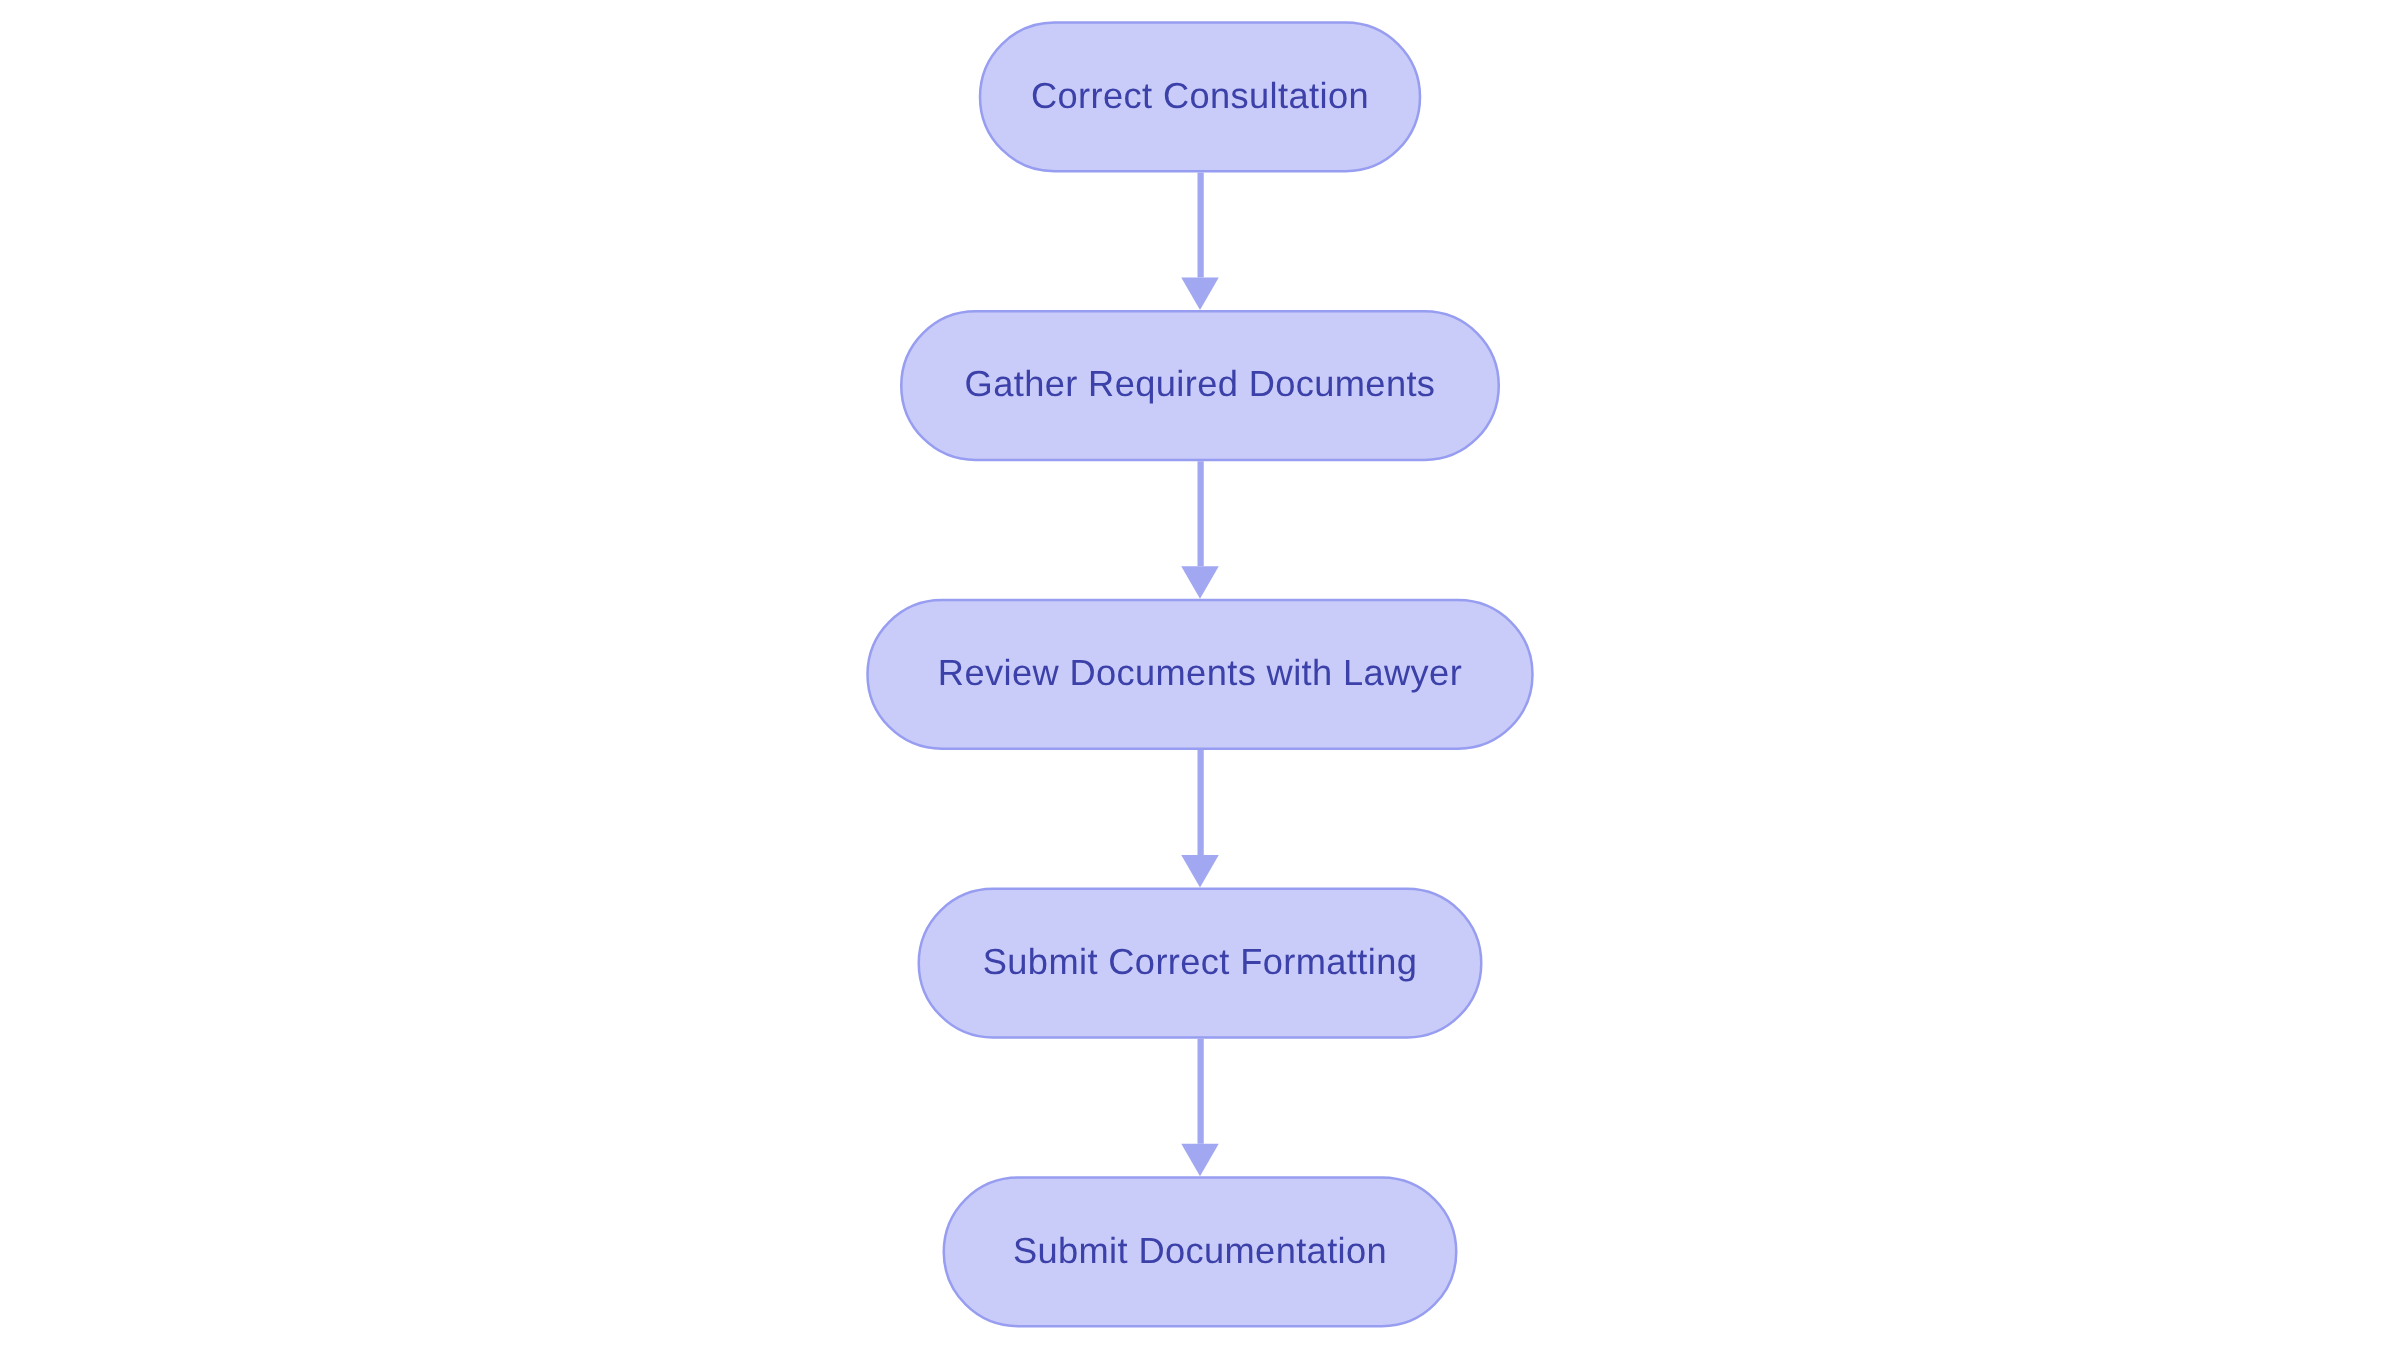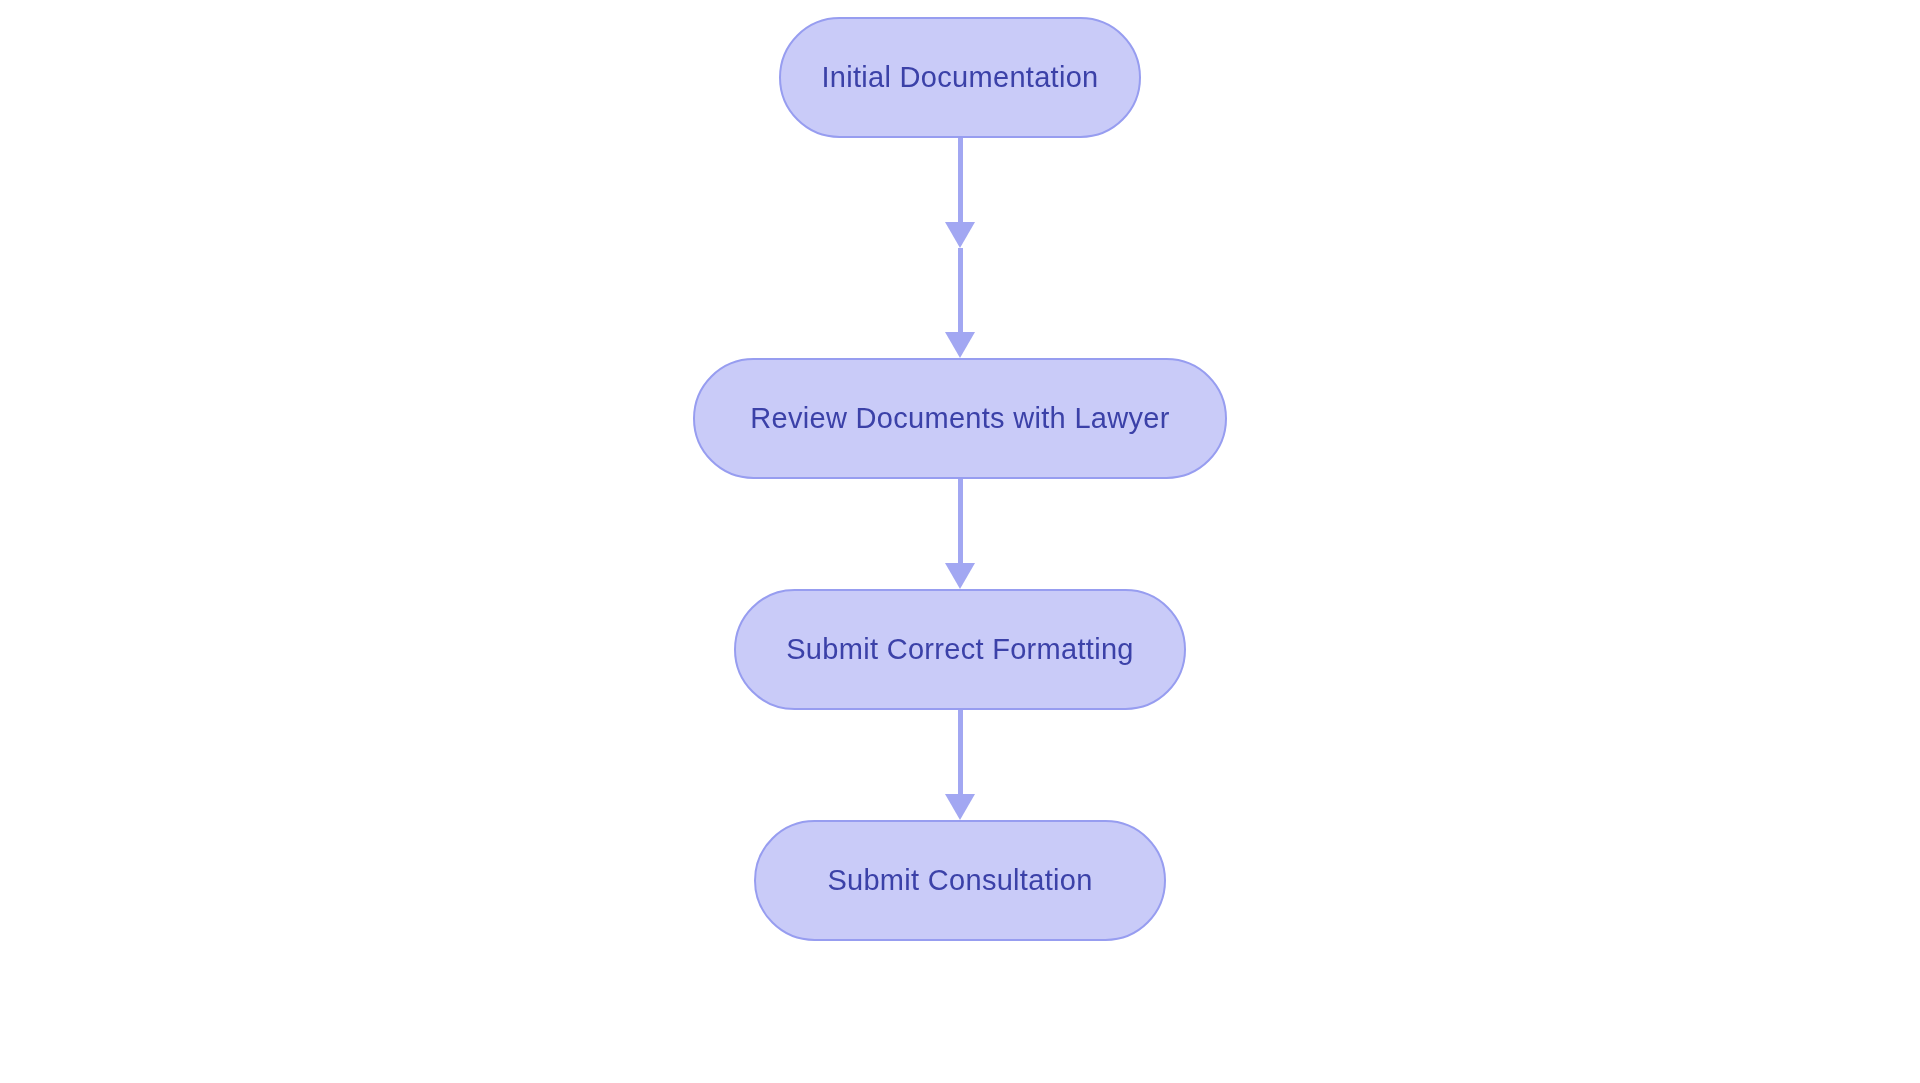--- a/index.html
+++ b/index.html
@@ -63,28 +63,31 @@
     border-top: 26px solid var(--arrow-color, #a2a7f2);
   }
 </style>
 </head>
 <body>
 
 <div class="canvas">
   <div class="flow">
 
     <div class="node node-1">
-      <span>Initial Documentation</span>
+      <span>Correct Consultation</span>
     </div>
 
     <div class="connector">
       <div class="line"></div>
       <div class="head"></div>
     </div>
 
+    <div class="node node-2">
+      <span>Gather Required Documents</span>
+    </div>
 
     <div class="connector">
       <div class="line"></div>
       <div class="head"></div>
     </div>
 
     <div class="node node-3">
       <span>Review Documents with Lawyer</span>
     </div>
 
@@ -96,17 +99,17 @@
     <div class="node node-4">
       <span>Submit Correct Formatting</span>
     </div>
 
     <div class="connector">
       <div class="line"></div>
       <div class="head"></div>
     </div>
 
     <div class="node node-5">
-      <span>Submit Consultation</span>
+      <span>Submit Documentation</span>
     </div>
 
   </div>
 </div>
 
 </body></html>

